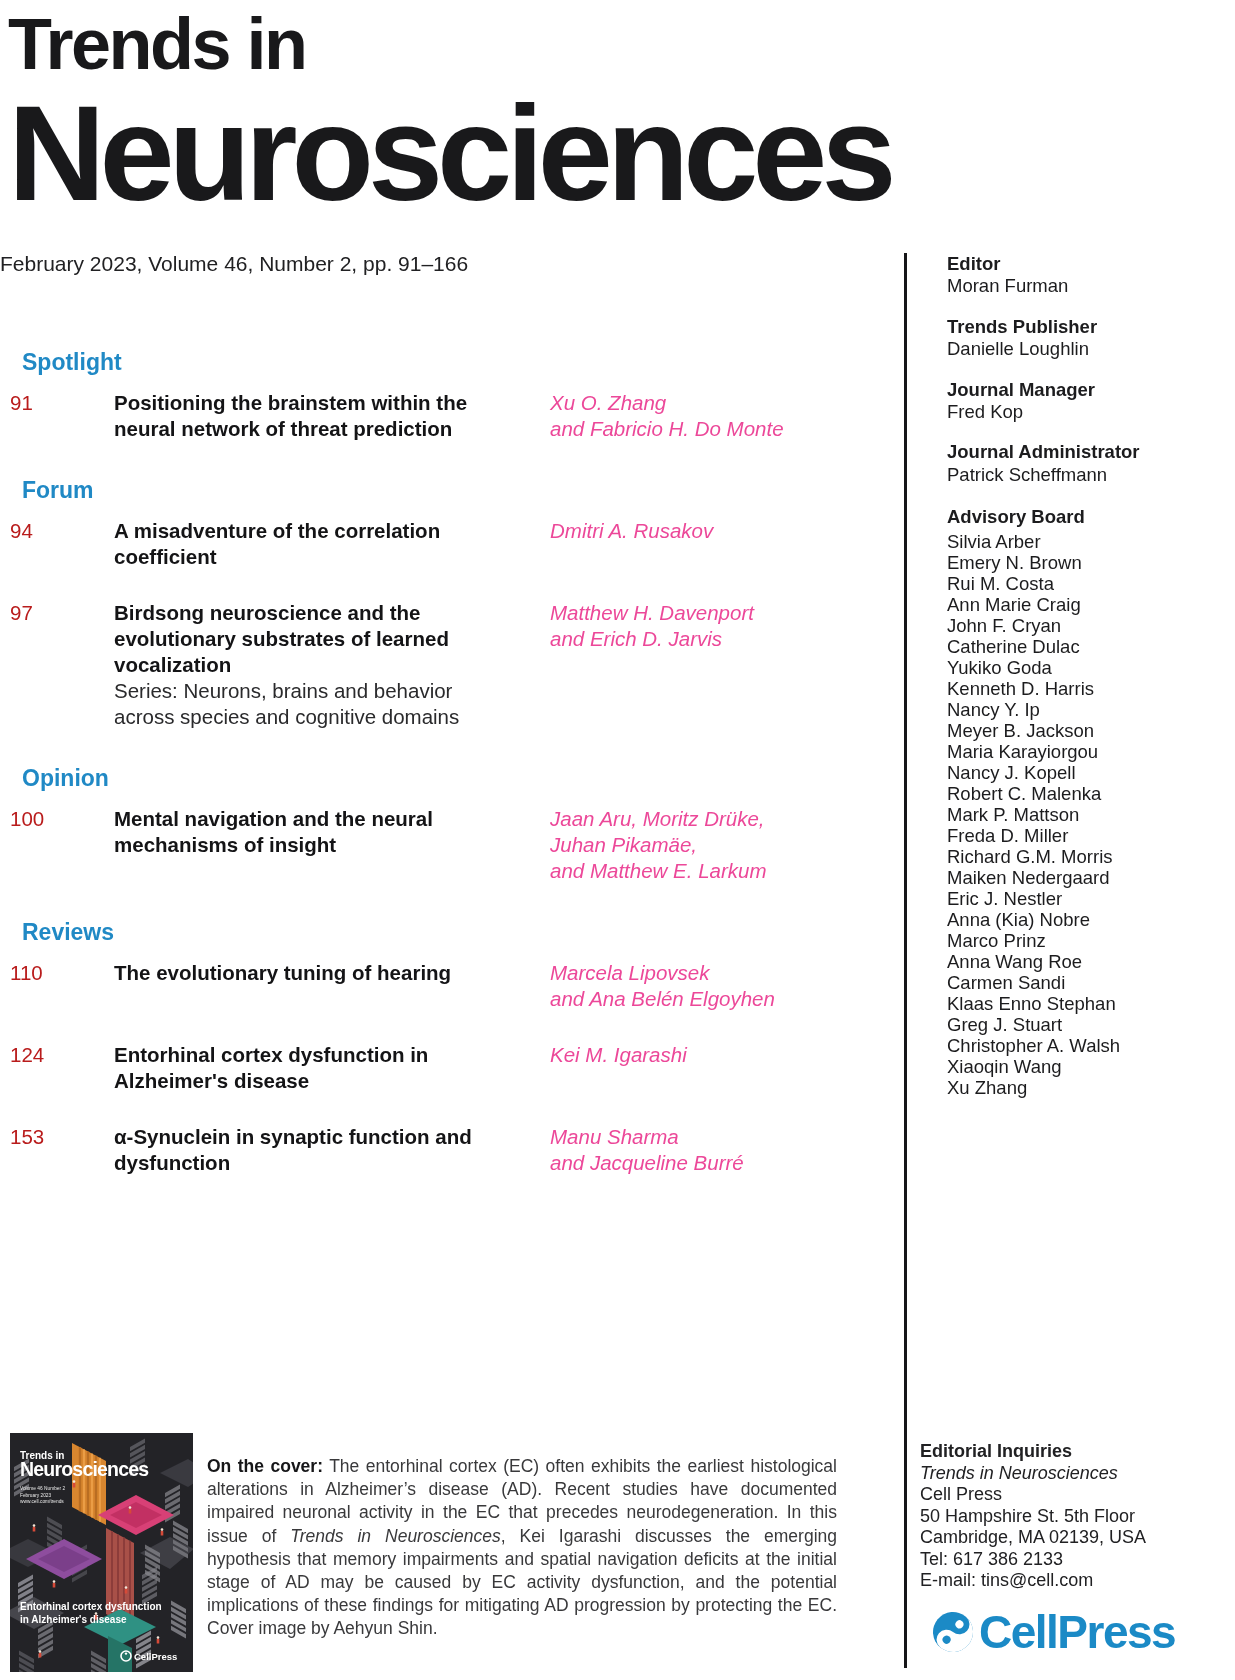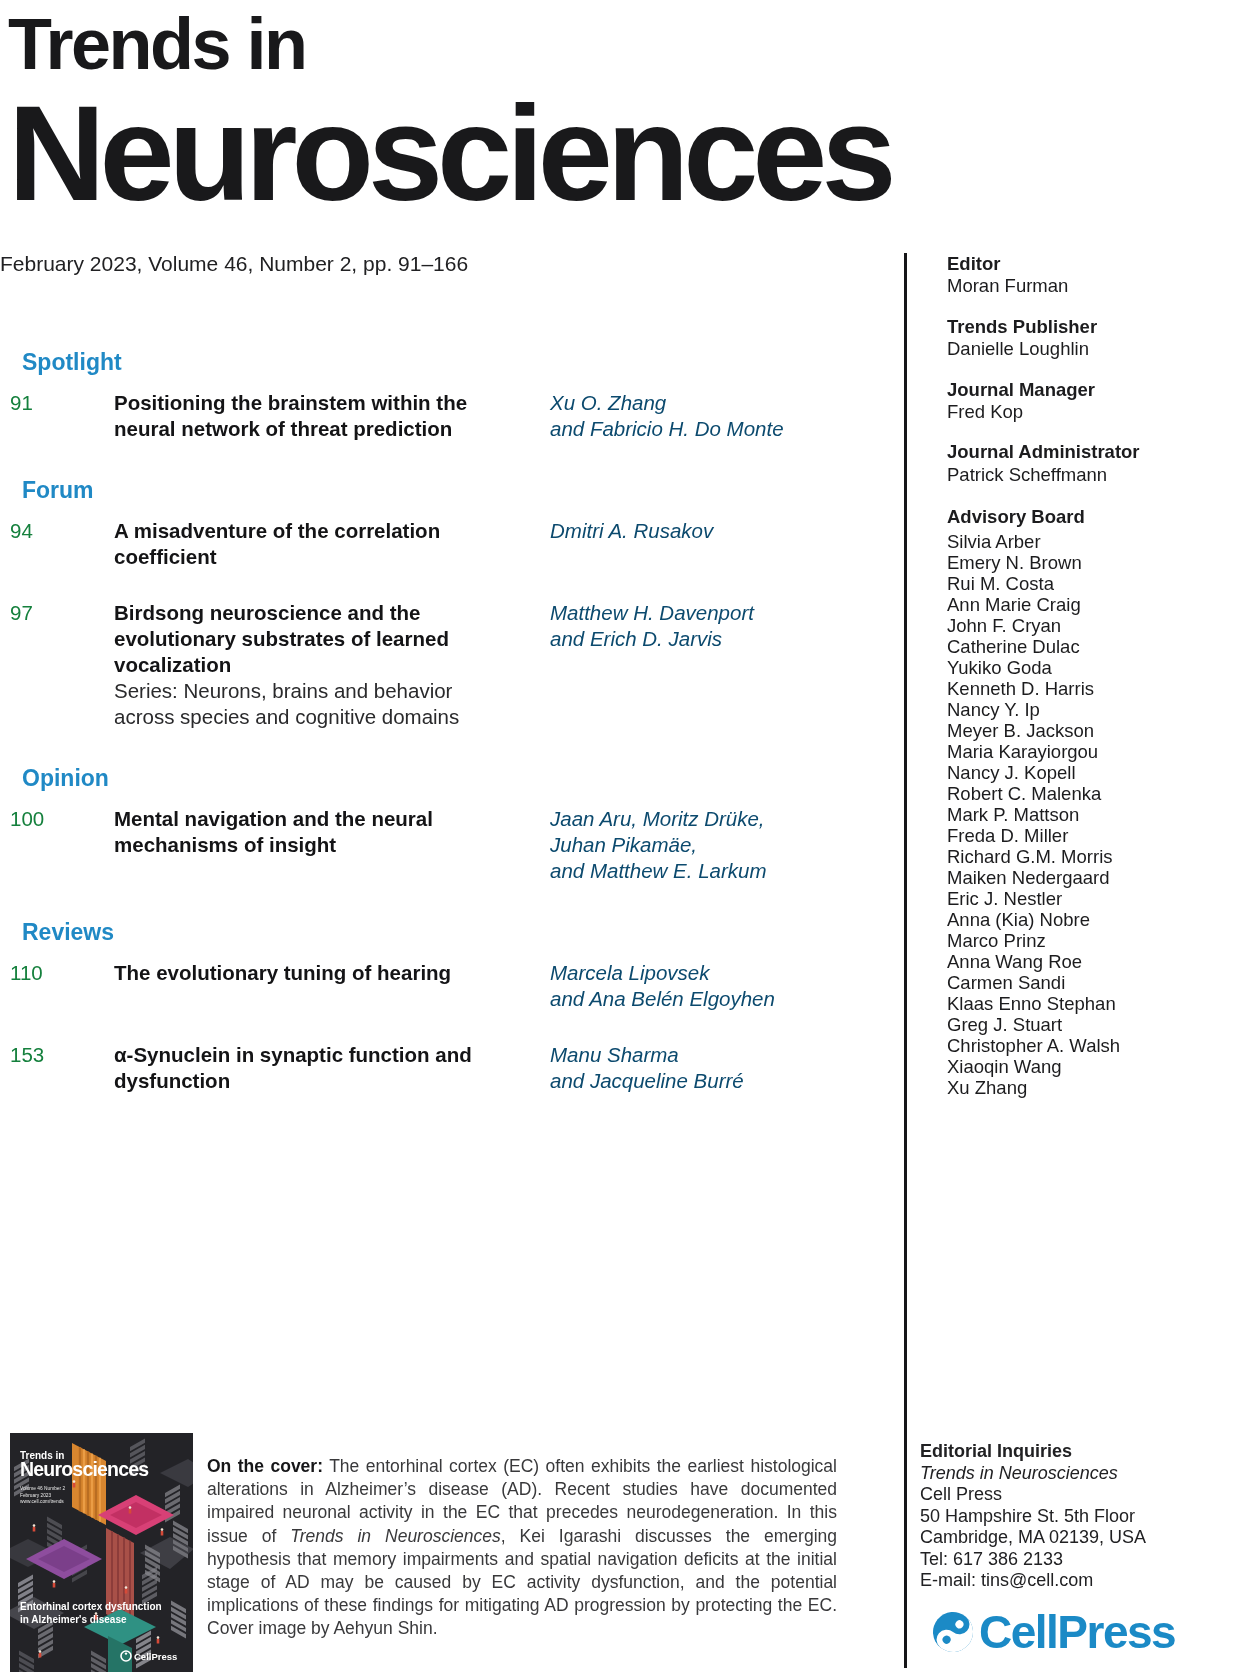--- a/index.html
+++ b/index.html
@@ -11,24 +11,24 @@
   .mast-small{font-size:72px;font-weight:bold;letter-spacing:-2.5px;color:#19191b;}
   .mast-large{font-size:135px;font-weight:bold;letter-spacing:-6px;color:#19191b;margin-top:6px;}
   .issue-line{position:absolute;left:0;top:252px;font-size:21px;color:#212123;}
 
   
   .toc{position:absolute;left:10px;top:348px;width:892px;}
   .toc h2{font-size:23px;line-height:28px;font-weight:bold;color:var(--blue,#2089c5);margin:34px 0 14px 12px;}
   .toc h2.first{margin-top:0;}
   .toc-row{display:grid;grid-template-columns:104px 436px 1fr;margin-bottom:30px;
            font-size:20.5px;line-height:26px;}
-  .pg-num{color:#15803d;}
+  .pg-num{color:#b91c1c;}
   .a-title{font-weight:bold;color:#141416;white-space:pre-line;}
   .a-series{font-weight:normal;color:#2a2a2c;white-space:pre-line;}
-  .a-authors{font-style:italic;color:#0c4a6e;white-space:pre-line;}
+  .a-authors{font-style:italic;color:#ec4899;white-space:pre-line;}
 
   
   .sidebar{position:absolute;left:904px;top:253px;width:333px;height:1415px;
            border-left:3px solid #161618;padding-left:40px;box-sizing:border-box;}
   .role{margin-bottom:18px;font-size:18.5px;line-height:22.4px;}
   .role-title{font-weight:bold;}
   .adv-title{font-weight:bold;font-size:18.5px;line-height:22px;margin:20px 0 3px 0;}
   .adv-name{font-size:18.5px;line-height:21px;}
 
   
@@ -95,20 +95,26 @@
 Juhan Pikamäe,
 and Matthew E. Larkum</div>
     </article>
 
     <h2>Reviews</h2>
     <article class="toc-row">
       <span class="pg-num">110</span>
       <div class="a-title">The evolutionary tuning of hearing</div>
       <div class="a-authors">Marcela Lipovsek
 and Ana Belén Elgoyhen</div>
+    </article>
+    <article class="toc-row">
+      <span class="pg-num">124</span>
+      <div class="a-title">Entorhinal cortex dysfunction in
+Alzheimer's disease</div>
+      <div class="a-authors">Kei M. Igarashi</div>
     </article>
     <article class="toc-row">
       <span class="pg-num">153</span>
       <div class="a-title">α-Synuclein in synaptic function and
 dysfunction</div>
       <div class="a-authors">Manu Sharma
 and Jacqueline Burré</div>
     </article>
   </main>
 

